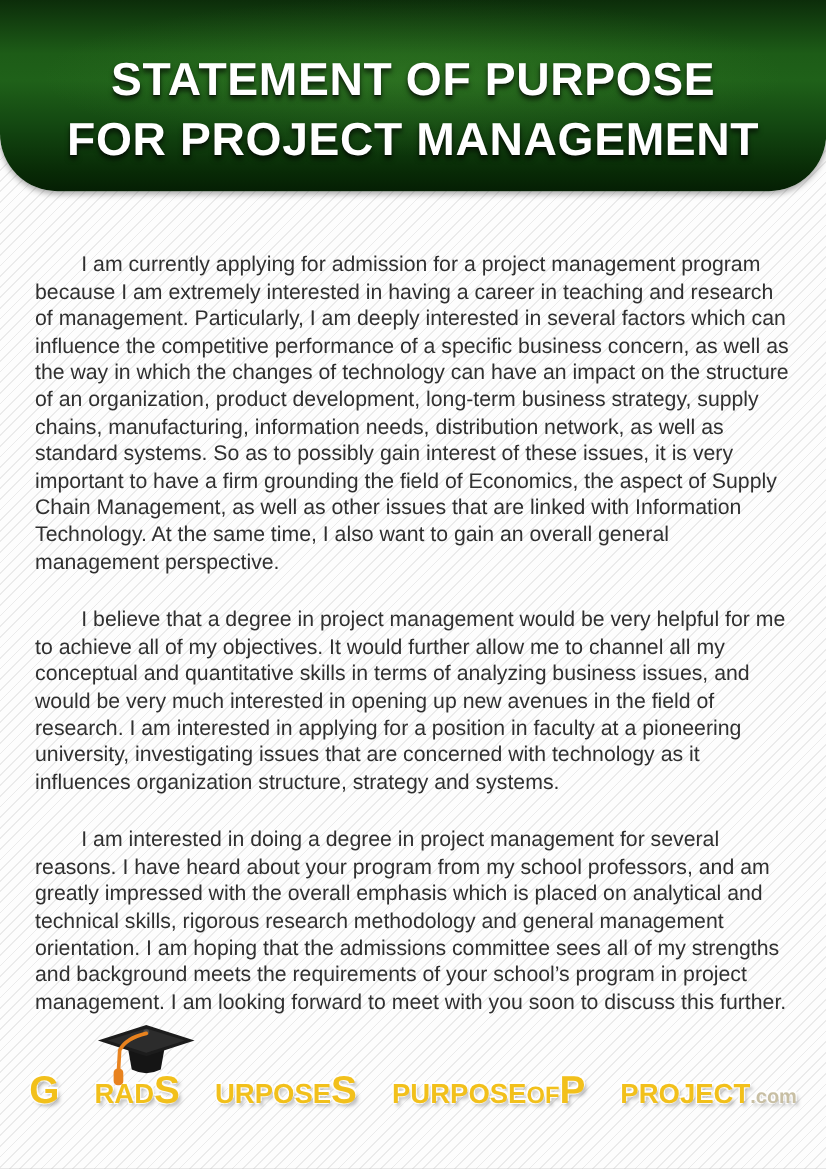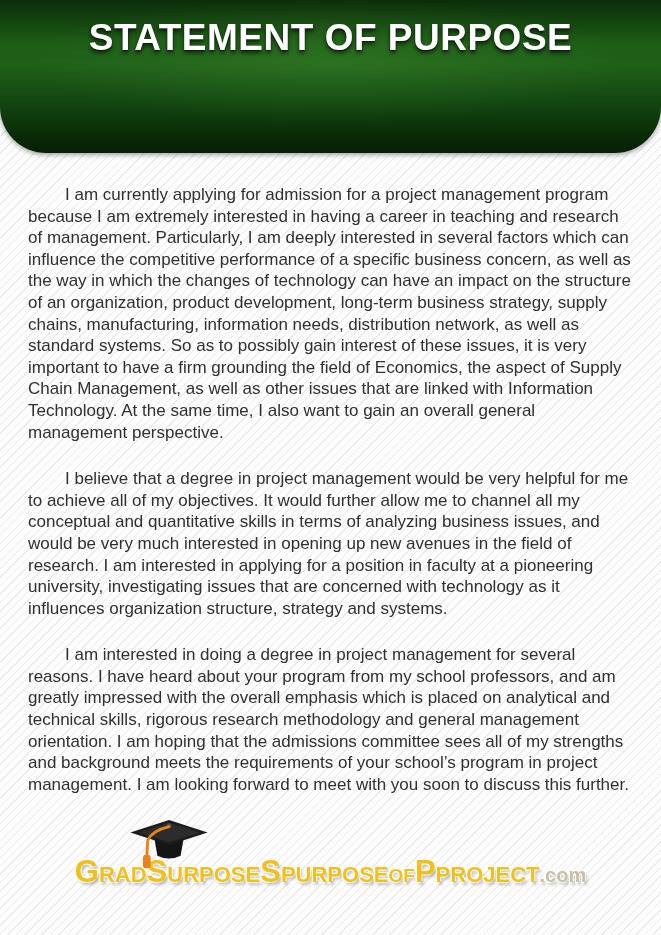--- a/index.html
+++ b/index.html
@@ -43,33 +43,33 @@
     position: absolute;
     inset: 0;
     border-radius: 0 0 46px 46px;
     background: radial-gradient(ellipse 60% 55% at 50% 40%,
       rgba(90,170,60,0.22), transparent 75%);
     pointer-events: none;
   }
   .banner-title {
     position: relative;
     z-index: 2;
-    padding-top: 14px;
+    padding-top: 40px;
     text-align: center;
     color: #ffffff;
     font-weight: bold;
     font-size: 37px;
     line-height: 48px;
     letter-spacing: 0.5px;
     text-shadow: 0 3px 4px rgba(0,0,0,0.65), 0 1px 1px rgba(0,0,0,0.5);
   }
 
   
   .content {
-    padding: 31px 28px 0 28px;
+    padding: 48px 28px 0 28px;
     color: #303030;
     font-size: 17px;
     line-height: 21.6px;
   }
   .content p {
     margin: 0 0 25px 0;
     text-indent: 37px;
   }
 
   
@@ -92,40 +92,41 @@
     font-weight: bold;
     color: #f2c01b;
     letter-spacing: 0px;
     text-shadow:
       -1px -1px 0 rgba(255,255,255,0.85),
        1px -1px 0 rgba(255,255,255,0.85),
       -1px  1px 0 rgba(255,255,255,0.85),
        2px  3px 3px rgba(110,110,110,0.45);
   }
   .seg-big   { font-size: 31px; }
-  .seg-small { font-size: 22px; }
+  .seg-small { font-size: 22px; margin-left: 28px; }
   .seg-of    { font-size: 19px; }
-  .seg-com   { font-size: 20px; color: #c8bfa4; }
+  .seg-com   { font-size: 16px; color: #c8bfa4; }
   .cap-icon {
     position: absolute;
     left: 52px;
     top: -38px;
     width: 84px;
     height: 58px;
     pointer-events: none;
   }
 </style>
 </head>
 <body>
 
 <div class="page">
 
   <div class="banner">
     <div class="banner-title">
       <div>STATEMENT OF PURPOSE</div>
+      <div>FOR PROJECT MANAGEMENT</div>
     </div>
   </div>
 
   <div class="content">
     <p>I am currently applying for admission for a project management program because I am extremely interested in having a career in teaching and research of management. Particularly, I am deeply interested in several factors which can influence the competitive performance of a specific business concern, as well as the way in which the changes of technology can have an impact on the structure of an organization, product development, long-term business strategy, supply chains, manufacturing, information needs, distribution network, as well as standard systems. So as to possibly gain interest of these issues, it is very important to have a firm grounding the field of Economics, the aspect of Supply Chain Management, as well as other issues that are linked with Information Technology. At the same time, I also want to gain an overall general management perspective.</p>
     <p>I believe that a degree in project management would be very helpful for me to achieve all of my objectives. It would further allow me to channel all my conceptual and quantitative skills in terms of analyzing business issues, and would be very much interested in opening up new avenues in the field of research. I am interested in applying for a position in faculty at a pioneering university, investigating issues that are concerned with technology as it influences organization structure, strategy and systems.</p>
     <p>I am interested in doing a degree in project management for several reasons. I have heard about your program from my school professors, and am greatly impressed with the overall emphasis which is placed on analytical and technical skills, rigorous research methodology and general management orientation. I am hoping that the admissions committee sees all of my strengths and background meets the requirements of your school’s program in project management. I am looking forward to meet with you soon to discuss this further.</p>
   </div>
 
   <div class="footer">

